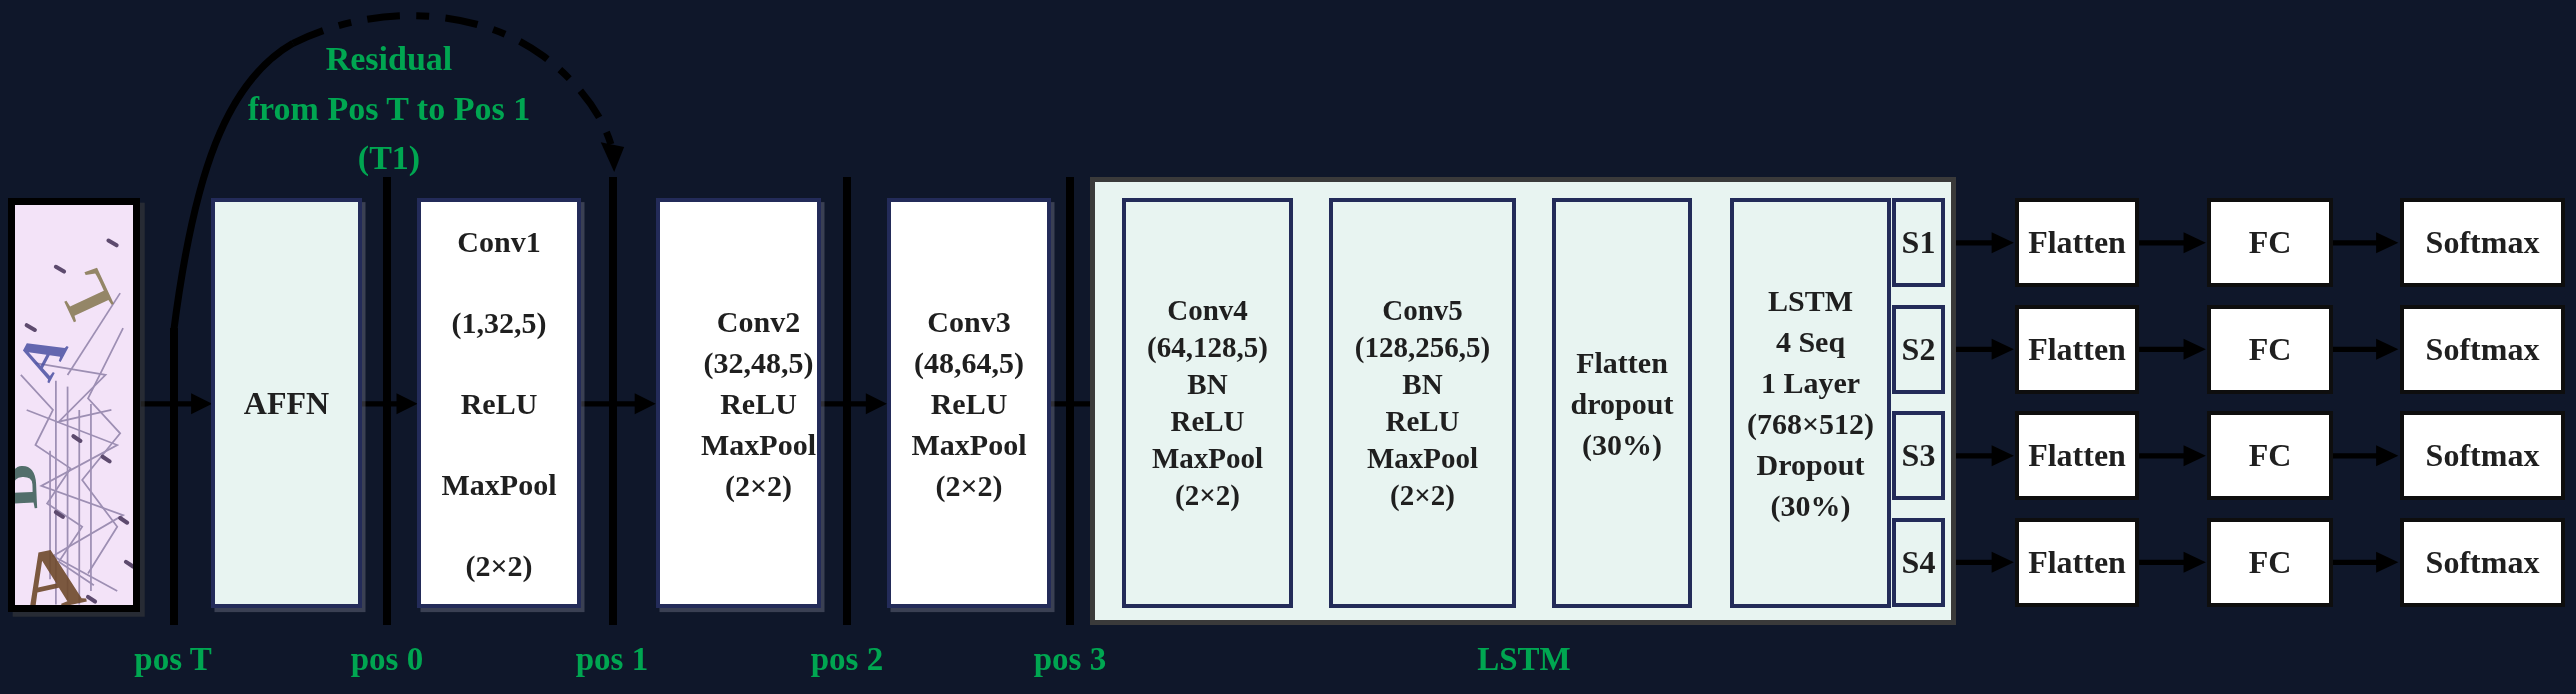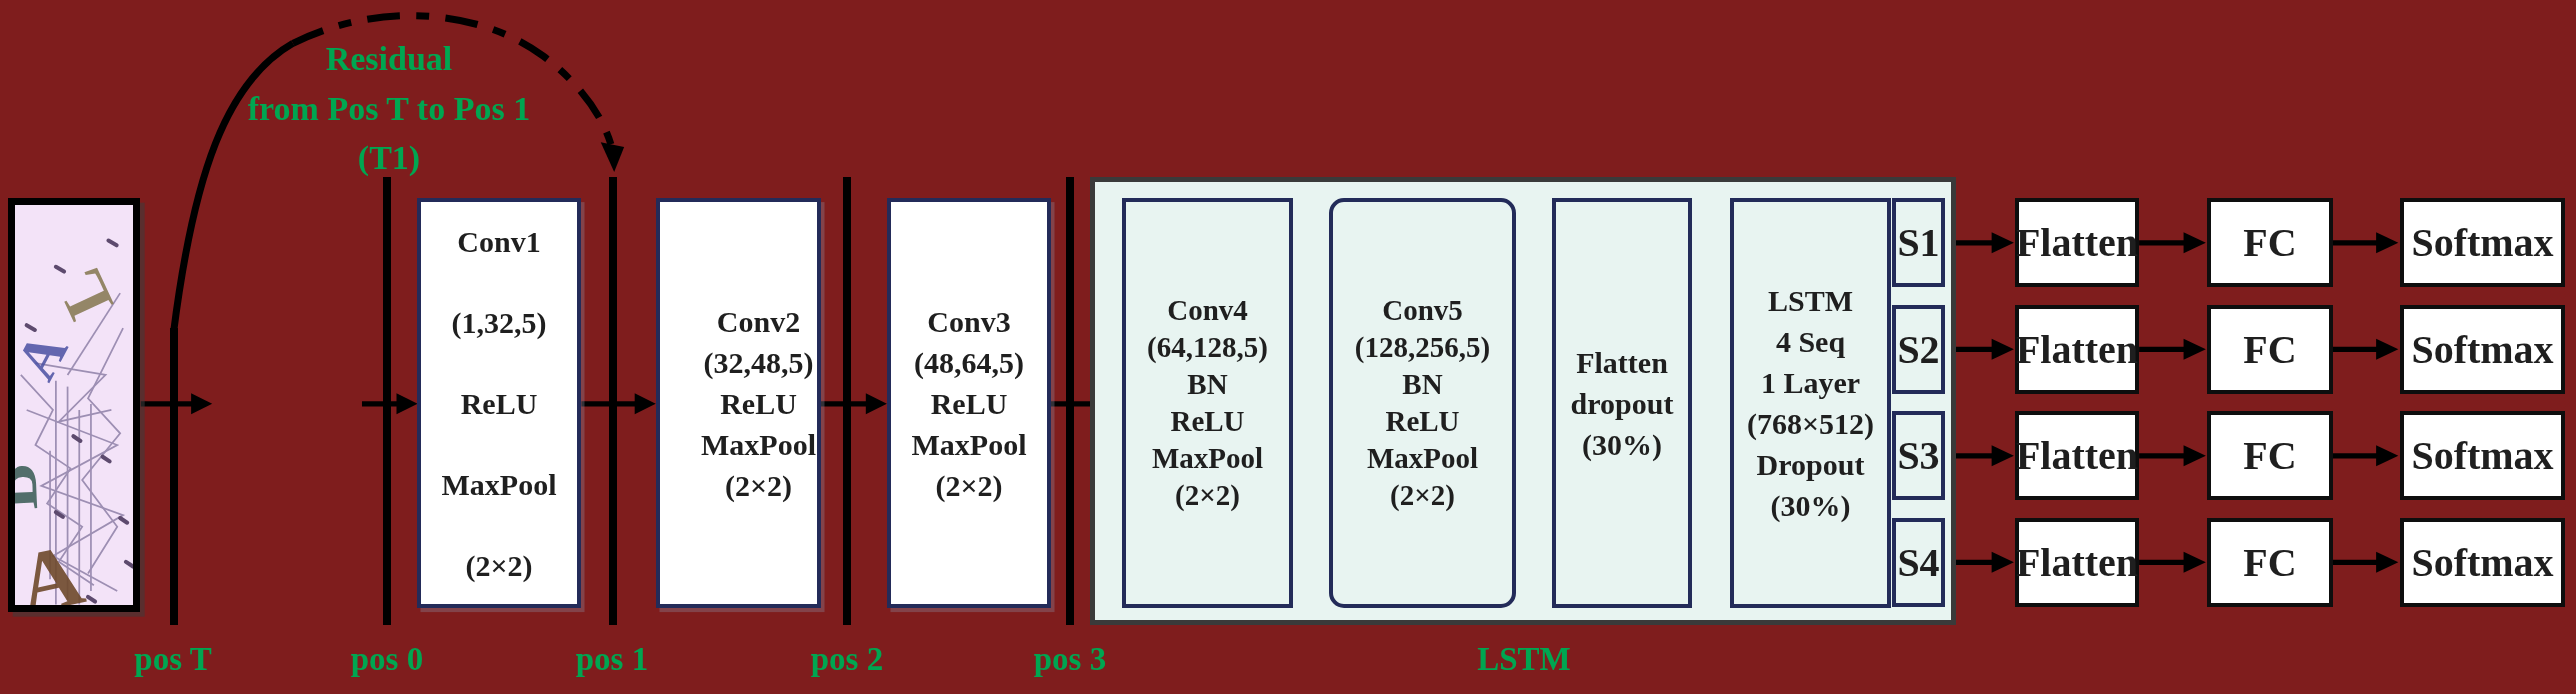--- a/index.html
+++ b/index.html
@@ -1,28 +1,28 @@
 <!DOCTYPE html>
 <html style="font-size:9.4px"><head>
 <meta charset="utf-8">
 <style>
   html,body{margin:0;padding:0;background:#ffffff;}
-  .stage{position:relative;width:2576px;height:694px;background:#7f1d1d;overflow:hidden;
+  .stage{position:relative;width:2576px;height:694px;background:#0f172a;overflow:hidden;
          font-family:"Liberation Serif","DejaVu Serif",serif;}
   .abs{position:absolute;}
   .box{position:absolute;box-sizing:border-box;display:flex;flex-direction:column;
        align-items:center;justify-content:center;text-align:center;font-weight:bold;color:#1f1f1f;}
   .navy{border:4.7px solid #232b59;background:#ffffff;box-shadow:3.5px 4.1px 0 rgba(140,140,160,.35);}
   .tealfill{background:#e8f4f1;}
   .whitebox{border:4.7px solid #0e0e0e;background:#ffffff;}
   .crnn-group{position:absolute;box-sizing:border-box;border:5.3px solid #3a3a3a;background:#e8f4f1;}
   .bar{position:absolute;width:7.6px;background:#000;top:177px;height:448px;}
   .line50{font-size:29px;line-height:37px;}
   .line52{font-size:30px;line-height:41px;}
-  .big56{font-size:40px;line-height:35px;}
+  .big56{font-size:32px;line-height:35px;}
   .green{color:#00a651;font-weight:bold;text-align:center;}
   .poslabel{position:absolute;top:642px;width:176px;font-size:33px;line-height:35px;}
   .toplabel{position:absolute;left:184px;width:410px;font-size:34px;line-height:36px;}
   .captcha{position:absolute;left:8.2px;top:198px;width:132px;height:414px;box-sizing:border-box;
            border:7px solid #000;background:#f3e3f8;box-shadow:4.7px 4.7px 0 rgba(60,60,60,.55);}
   svg{display:block;}
 </style>
 </head>
 <body>
 
@@ -162,20 +162,23 @@
       </g>
       <g font-family="Liberation Serif, DejaVu Serif, serif" font-weight="bold">
         <text transform="translate(170,170) rotate(-115)" font-size="115" fill="#8a7d58" opacity="0.9">L</text>
         <text transform="translate(58,305) rotate(-62)" font-size="100" fill="#4b51a3" opacity="0.85">A</text>
         <text transform="translate(38,520) rotate(-93)" font-size="118" fill="#41625c" opacity="0.9">B</text>
         <text transform="translate(18,700) rotate(-12)" font-size="150" fill="#6f4a2c" opacity="0.9">A</text>
       </g>
     </svg>
   </div>
 
+  <div class="box navy tealfill" style="left:211px;top:198px;width:151px;height:410px;">
+    <div class="big56">AFFN</div>
+  </div>
 
   <div class="box navy" style="left:417px;top:198px;width:164px;height:410px;gap:40px;">
     <div class="line52">Conv1</div>
     <div class="line52">(1,32,5)</div>
     <div class="line52">ReLU</div>
     <div class="line52">MaxPool</div>
     <div class="line52">(2×2)</div>
   </div>
 
   <div class="box navy" style="left:656px;top:198px;width:165px;height:410px;padding-left:40px;">
@@ -198,21 +201,21 @@
 
   <div class="box navy tealfill" style="left:1122px;top:198px;width:171px;height:410px;box-shadow:none;">
     <div class="line50">Conv4</div>
     <div class="line50">(64,128,5)</div>
     <div class="line50">BN</div>
     <div class="line50">ReLU</div>
     <div class="line50">MaxPool</div>
     <div class="line50">(2×2)</div>
   </div>
 
-  <div class="box navy tealfill" style="left:1329px;top:198px;width:187px;height:410px;box-shadow:none;border-radius:15px;">
+  <div class="box navy tealfill" style="left:1329px;top:198px;width:187px;height:410px;box-shadow:none;">
     <div class="line50">Conv5</div>
     <div class="line50">(128,256,5)</div>
     <div class="line50">BN</div>
     <div class="line50">ReLU</div>
     <div class="line50">MaxPool</div>
     <div class="line50">(2×2)</div>
   </div>
 
   <div class="box navy tealfill" style="left:1552px;top:198px;width:140px;height:410px;box-shadow:none;">
     <div class="line52">Flatten</div>

